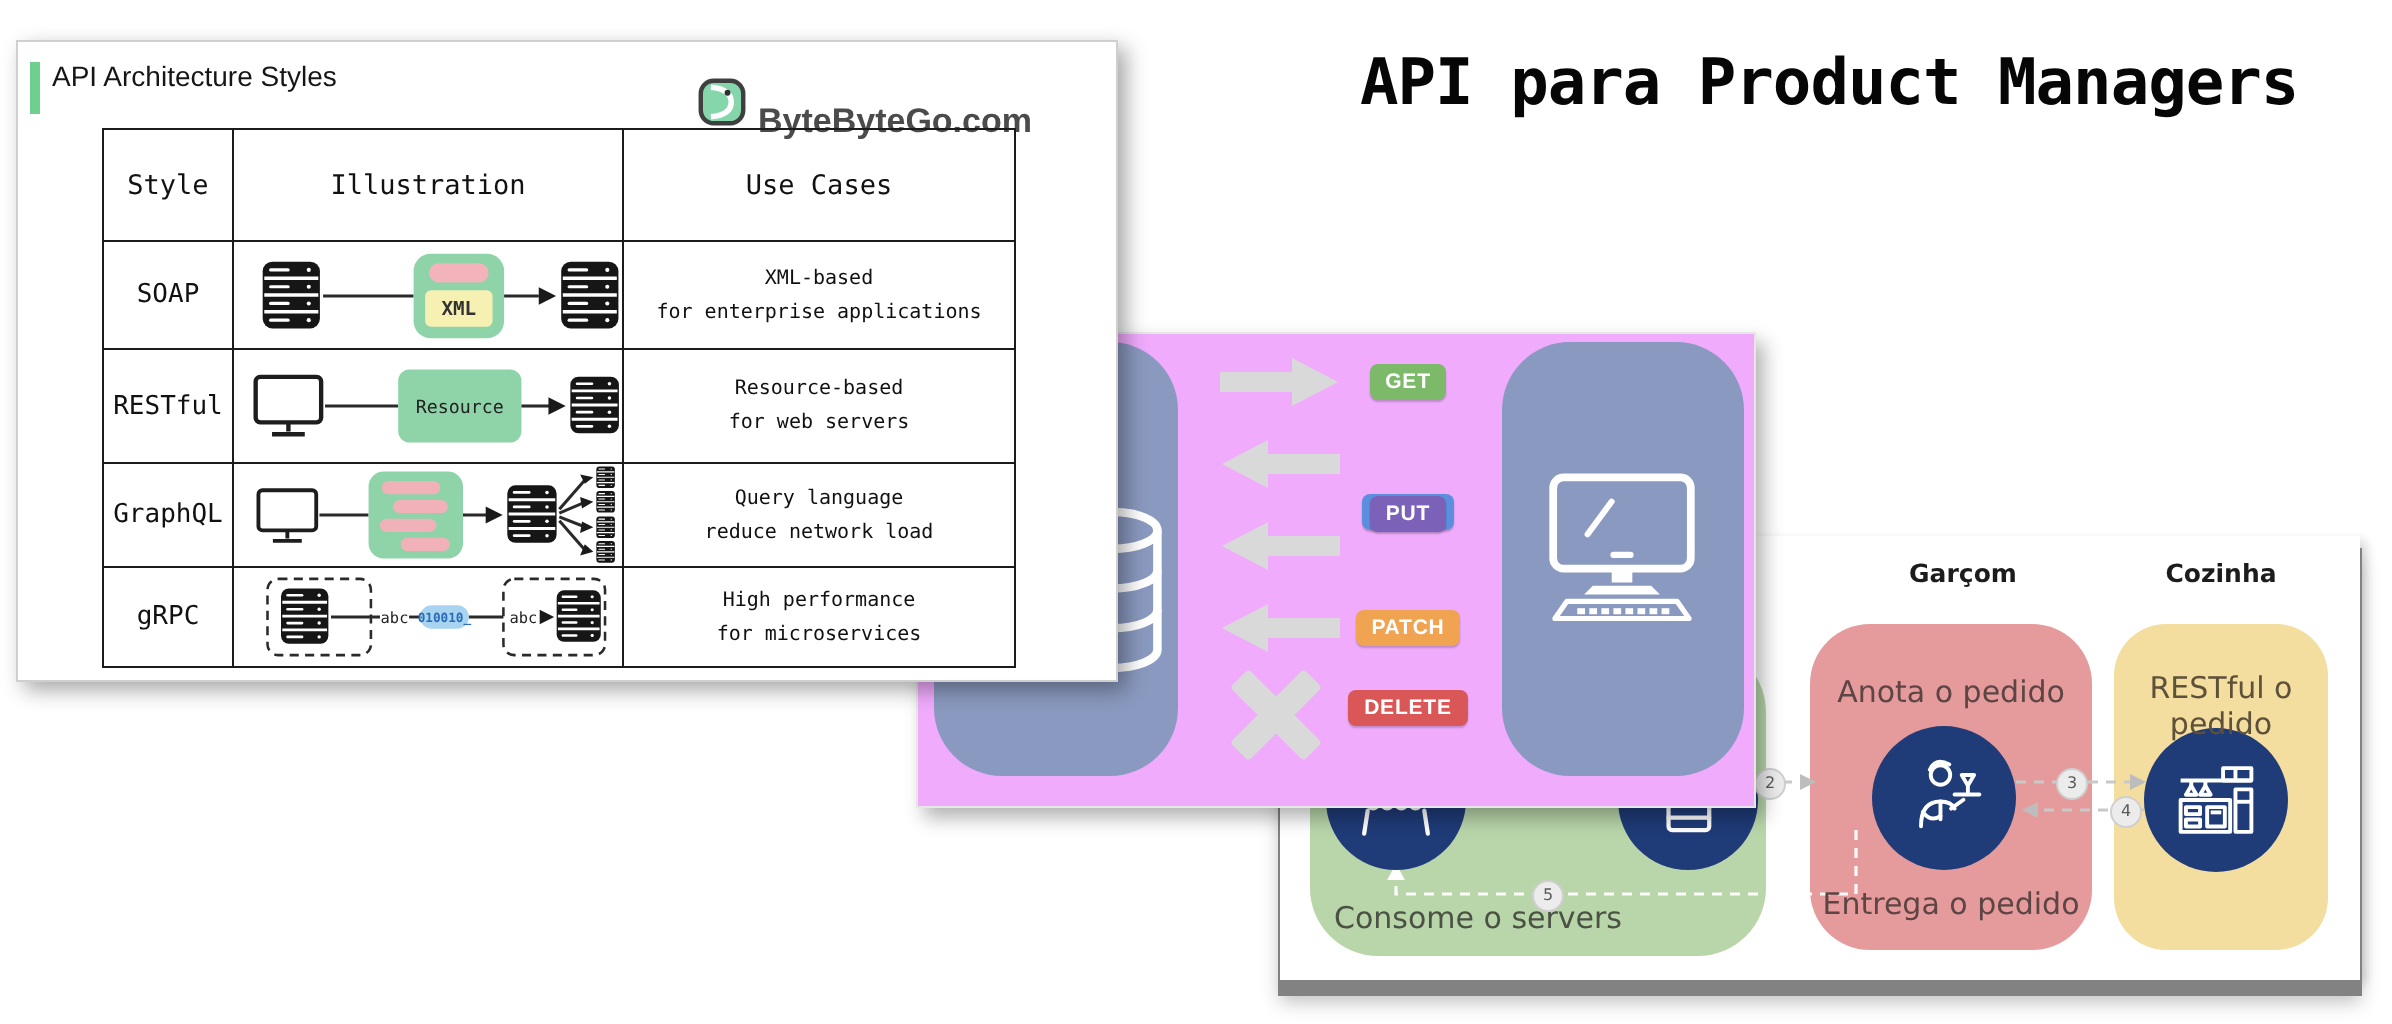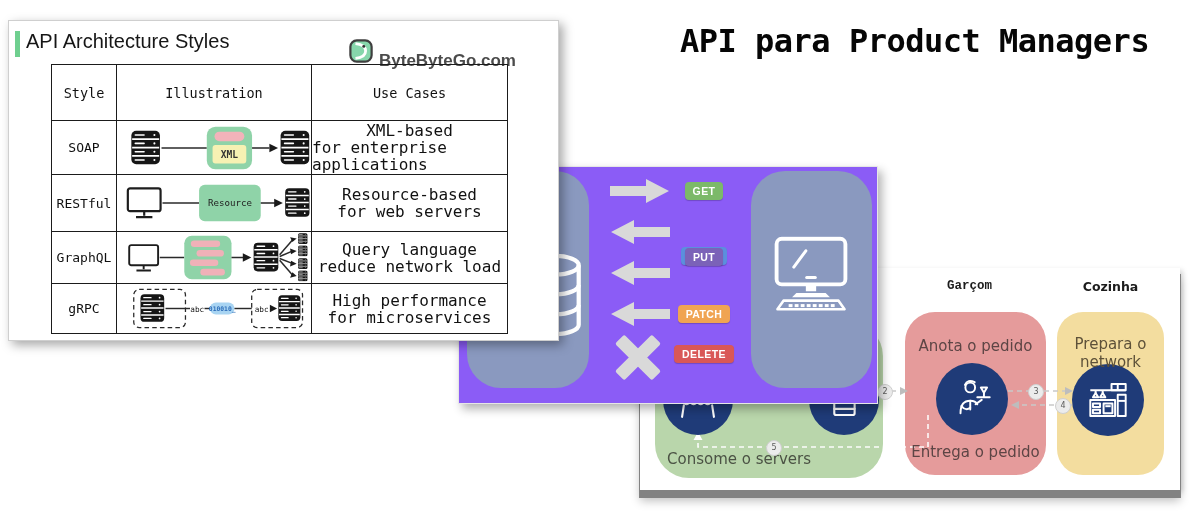--- a/index.html
+++ b/index.html
@@ -9,21 +9,21 @@
   
   .page-title{position:absolute;left:680px;top:22px;width:500px;
     font-family:"DejaVu Sans Mono",monospace;font-weight:bold;font-size:32px;
     color:#060606;letter-spacing:-0.5px;white-space:nowrap;z-index:5;}
 
   
   .resto-card{position:absolute;left:640px;top:268px;width:540px;height:222px;background:#fff;
     z-index:10;box-shadow:0 7px 0 1px #828282, 0 11px 9px rgba(0,0,0,.25), 3px 2px 5px rgba(0,0,0,.15);}
   .resto-h{position:absolute;top:11px;font-family:"DejaVu Sans",sans-serif;font-weight:bold;
     font-size:12.5px;color:#1c1c1c;text-align:center;}
-  .resto-h.g{left:259px;width:141px;font-family:Liberation Mono, monospace;}
+  .resto-h.g{left:271px;width:141px;}
   .resto-h.c{left:417px;width:107px;}
   .panel{position:absolute;}
   .p-green{left:15px;top:54px;width:228px;height:156px;border-radius:34px;background:#b9d6ab;}
   .p-pink{left:265px;top:44px;width:141px;height:163px;border-radius:30px;background:#e59b9b;}
   .p-yellow{left:417px;top:44px;width:107px;height:163px;border-radius:26px;background:#f3dd9f;}
   .connectors{position:absolute;left:0;top:0;pointer-events:none;z-index:2;}
   .nav-circle{position:absolute;width:70px;height:70px;border-radius:50%;background:#1f3b78;
     display:flex;align-items:center;justify-content:center;z-index:3;}
   .nav-circle.big{width:72px;height:72px;}
   .nav-circle svg{width:46px;height:46px;}
@@ -31,21 +31,21 @@
   .cap.center{text-align:center;}
   .cap.anota{left:265px;top:69px;width:141px;color:#5d4545;}
   .cap.entrega{left:265px;top:175px;width:141px;color:#5d4545;}
   .cap.prepara{left:417px;top:67px;width:107px;color:#5d5139;}
   .cap.consome{left:27px;top:182px;color:#4b5244;}
   .step{position:absolute;width:14px;height:14px;border-radius:50%;background:#ececec;
     border:1px solid #cfcfcf;color:#5a5a5a;font-size:8px;line-height:14px;text-align:center;
     font-family:"DejaVu Sans",sans-serif;z-index:4;}
 
   
-  .rest-card{position:absolute;left:458px;top:166px;width:418px;height:236px;background:#8b5cf6;
+  .rest-card{position:absolute;left:458px;top:166px;width:418px;height:236px;background:#f0abfc;
     z-index:20;border:1px solid #e6e6e6;box-shadow:4px 5px 9px rgba(0,0,0,.3);}
   .panel-blue{position:absolute;background:#8a99bf;border-radius:34px;}
   .panel-blue.left{left:8px;top:4px;width:122px;height:217px;}
   .panel-blue.right{left:292px;top:4px;width:121px;height:217px;}
   .db-svg{position:absolute;left:57px;top:80px;width:64px;height:88px;}
   .pc-svg{position:absolute;left:17px;top:64px;width:86px;height:78px;}
   .m-arrow{position:absolute;left:151px;width:60px;height:26px;}
   .xmark{position:absolute;left:154px;top:166px;width:50px;height:48px;}
   .xmark::before,.xmark::after{content:"";position:absolute;left:-1px;top:18px;width:52px;height:13px;
     background:#d9d9d9;border-radius:2px;}
@@ -53,36 +53,36 @@
   .xmark::after{transform:rotate(-45deg);}
   .m-badge-wrap{position:absolute;left:213px;width:64px;display:flex;justify-content:center;}
   .m-badge{display:inline-block;padding:3px 8px;border-radius:4px;color:#fff;
     font-family:"Liberation Sans",sans-serif;font-weight:bold;font-size:10.5px;letter-spacing:.4px;
     box-shadow:0 1px 1px rgba(0,0,0,.2);}
 
   
   .table-card{position:absolute;left:8px;top:20px;width:549px;height:319px;background:#fff;
     z-index:30;border:1px solid #cfcfcf;box-shadow:4px 4px 10px rgba(0,0,0,.35);}
   .tc-accent{position:absolute;left:6px;top:10px;width:5px;height:26px;background:#6fcf8f;}
-  .tc-heading{position:absolute;left:17px;top:9px;font-size:20px;color:#161616;
+  .tc-heading{position:absolute;left:17px;top:9px;font-size:14px;color:#161616;
     font-family:"Liberation Sans",sans-serif;}
   .tc-brand{position:absolute;left:340px;top:9px;display:flex;align-items:center;gap:6px;}
   .tc-brand .bbg-icon{width:24px;height:24px;}
   .tc-brand .bbg-text{font-size:17px;font-weight:bold;color:#4b4b4b;
     font-family:"Liberation Sans",sans-serif;margin-top:21px;}
   .api-table{position:absolute;left:42px;top:43px;width:455px;height:268px;
     display:grid;grid-template-columns:65px 195px 195px;grid-template-rows:56px 54px 57px 52px 49px;
     border:1.6px solid #1b1b1b;font-family:"DejaVu Sans Mono",monospace;color:#111;}
   .cell{border-right:1.4px solid #1b1b1b;border-bottom:1.4px solid #1b1b1b;
     display:flex;align-items:center;justify-content:center;flex-direction:column;overflow:hidden;}
   .cell.last-col{border-right:none;}
   .cell.last-row{border-bottom:none;}
   .cell.head{font-size:13.5px;}
   .cell.style{font-size:13px;}
-  .uc{font-size:16px;line-height:17px;text-align:left;}
+  .uc{font-size:10px;line-height:17px;text-align:right;}
   .illu{width:193px;height:52px;}
   .illu line{stroke:#2a2a2a;stroke-width:1.6;}
   .illu polygon{fill:#1a1a1a;}
   .t-dark{font-family:"DejaVu Sans Mono",monospace;font-size:10px;font-weight:bold;fill:#333;text-anchor:middle;}
   .t-res{font-family:"DejaVu Sans Mono",monospace;font-size:9.5px;fill:#222;text-anchor:middle;}
   .t-abc{font-family:"DejaVu Sans Mono",monospace;font-size:8.5px;fill:#222;text-anchor:middle;}
   .t-bin{font-family:"DejaVu Sans Mono",monospace;font-size:7px;font-weight:bold;fill:#2b6cb8;text-anchor:middle;}
 </style>
 </head>
 <body>
@@ -237,21 +237,21 @@
         </svg>
     </div>
     <div class="nav-circle big" style="left:432px;top:96px">
       <svg>
           <use href="#sym-kitchen"></use>
         </svg>
     </div>
 
     <div class="cap center anota">Anota o pedido</div>
     <div class="cap center entrega">Entrega o pedido</div>
-    <div class="cap center prepara">Prepara o network</div>
+    <div class="cap center prepara">RESTful o pedido</div>
     <div class="cap consome">Consome o servers</div>
 
     <div class="step" style="left:237px;top:116px">2</div>
     <div class="step" style="left:388px;top:116px">3</div>
     <div class="step" style="left:415px;top:130px">4</div>
     <div class="step" style="left:126px;top:172px">5</div>
   </div>
 
   <div class="rest-card">
     <div class="panel-blue left">

